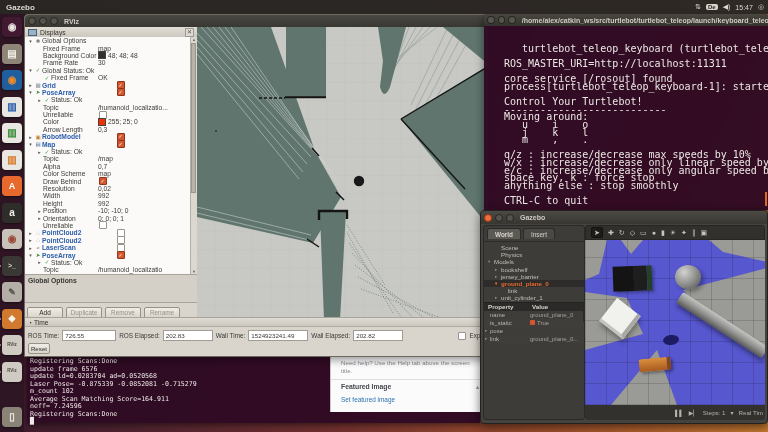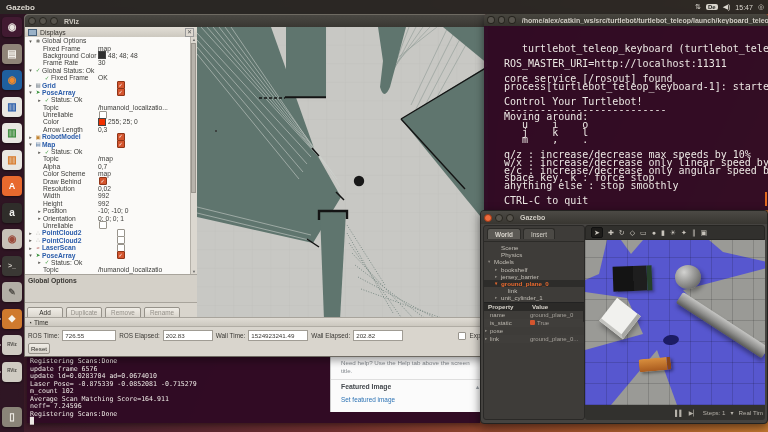--- a/index.html
+++ b/index.html
@@ -156,21 +156,21 @@
   #obj-hole{left:78px;top:95px;width:16px;height:10px;border-radius:50%;background:#1c1c64;transform:rotate(-8deg);}
   #obj-brick{left:54px;top:118px;width:28px;height:13px;transform:rotate(-5deg);
      background:linear-gradient(#d98f3e,#a85a1e);border-right:4px solid #8a4516;border-radius:2px;box-shadow:2px 2px 3px rgba(0,0,0,.35);}
 </style>
 </head>
 <body>
 
 <div class="abs" id="win-gmap">
   <pre class="mono" id="gmap-pre">Registering Scans:Done
 update frame 6576
-update ld=0.0283704 ad=0.0674010
+update ld=0.0283704 ad=0.0520568
 Laser Pose= -0.875339 -0.0852081 -0.715279
 m_count 102
 Average Scan Matching Score=164.911
 neff= 7.24596
 Registering Scans:Done
 █</pre>
 </div>
 
 <div class="abs" id="webpage">
   <div class="help">Need help? Use the Help tab above the screen title.</div>

